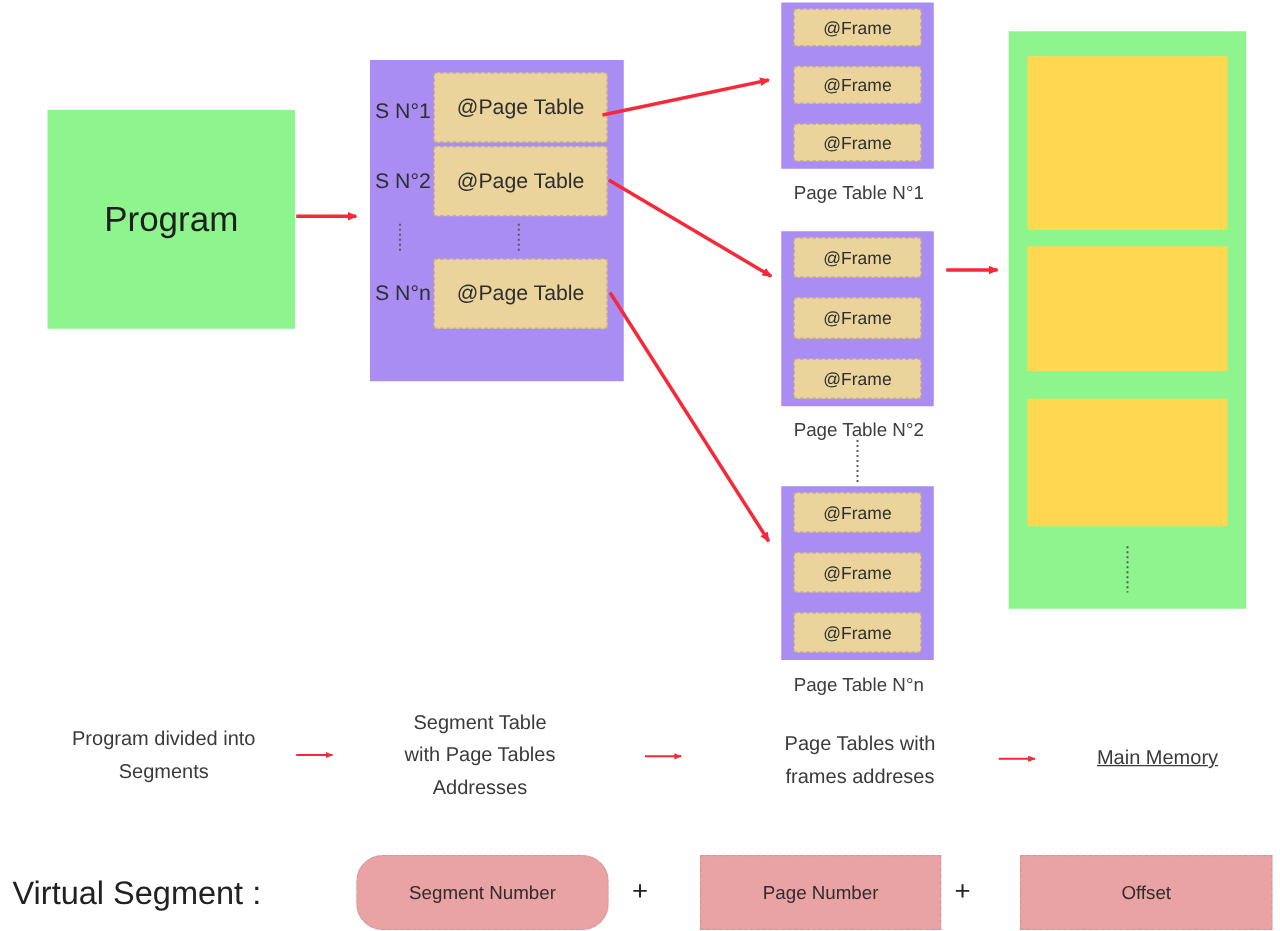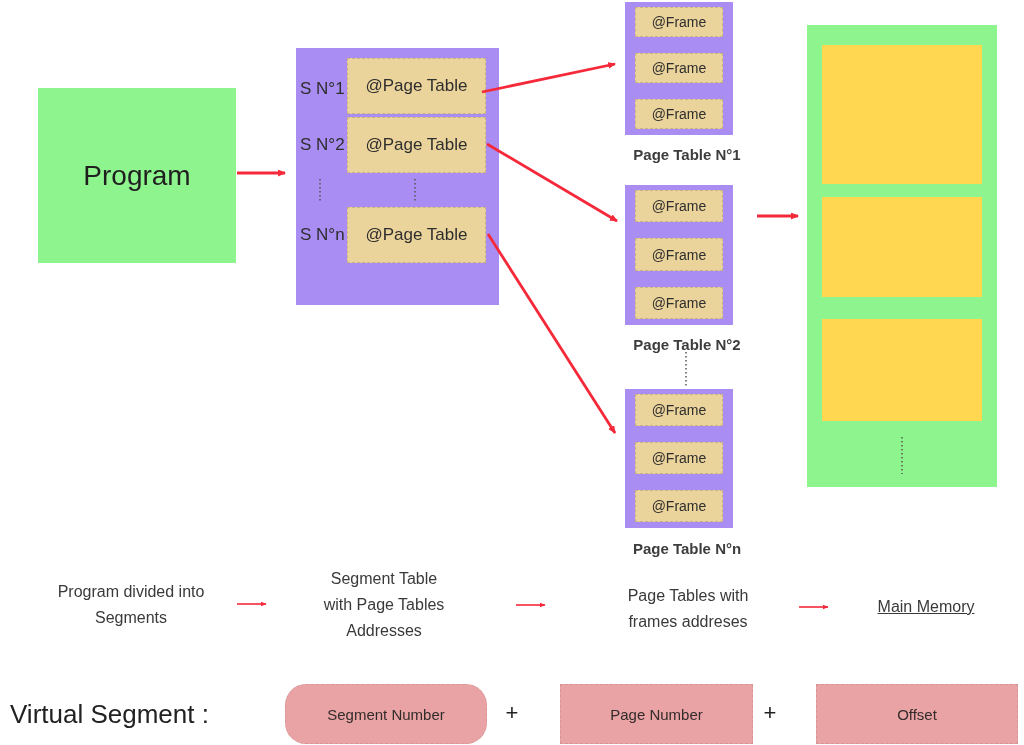--- a/index.html
+++ b/index.html
@@ -34,32 +34,32 @@
   .seg-value {
     position: absolute; left: 51px; width: 139px; height: 56px;
     background: #ebd49b; border: 1px dashed rgba(0,0,0,0.15);
     box-sizing: border-box;
     display: flex; align-items: center; justify-content: center;
     font-size: 17px; color: #2e2e2e;
   }
 
   
   .page-table {
-    width: 108px; background: #a98df2;
+    width: 122px; background: #a98df2;
     display: flex; flex-direction: column;
-    padding: 5px 10px 6px 10px; gap: 16px; box-sizing: border-box; justify-content: flex-end;
+    padding: 5px 10px 6px 10px; gap: 16px; box-sizing: border-box;
   }
   .frame-cell {
     flex: 1; background: #ebd49b; border: 1px dashed rgba(0,0,0,0.15);
     display: flex; align-items: center; justify-content: center;
     font-size: 14px; color: #2e2e2e;
   }
   .pt-caption {
     width: 142px; text-align: center;
-    font-size: 15px; color: #3d3d3d; font-weight: bold;
+    font-size: 15px; color: #3d3d3d;
   }
 
   
   .main-memory {
     left: 807px; top: 25px; width: 190px; height: 462px;
     background: #8ef58e;
   }
   .mem-block {
     position: absolute; left: 15px; width: 160px;
     background: #ffd750;

